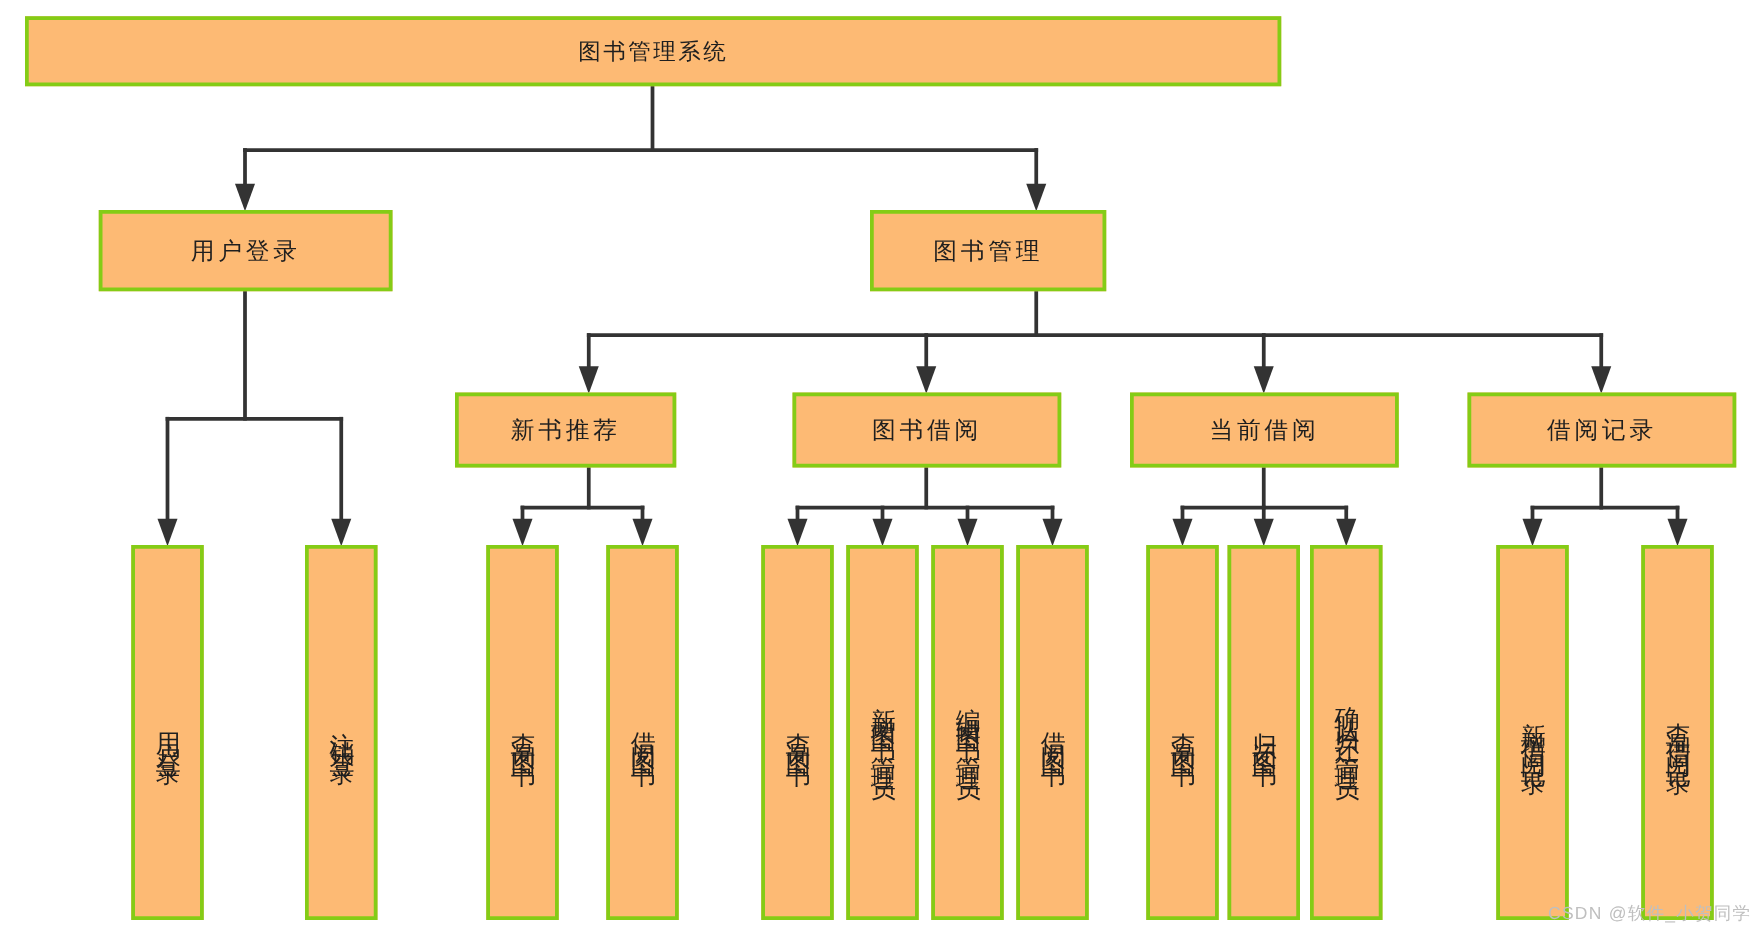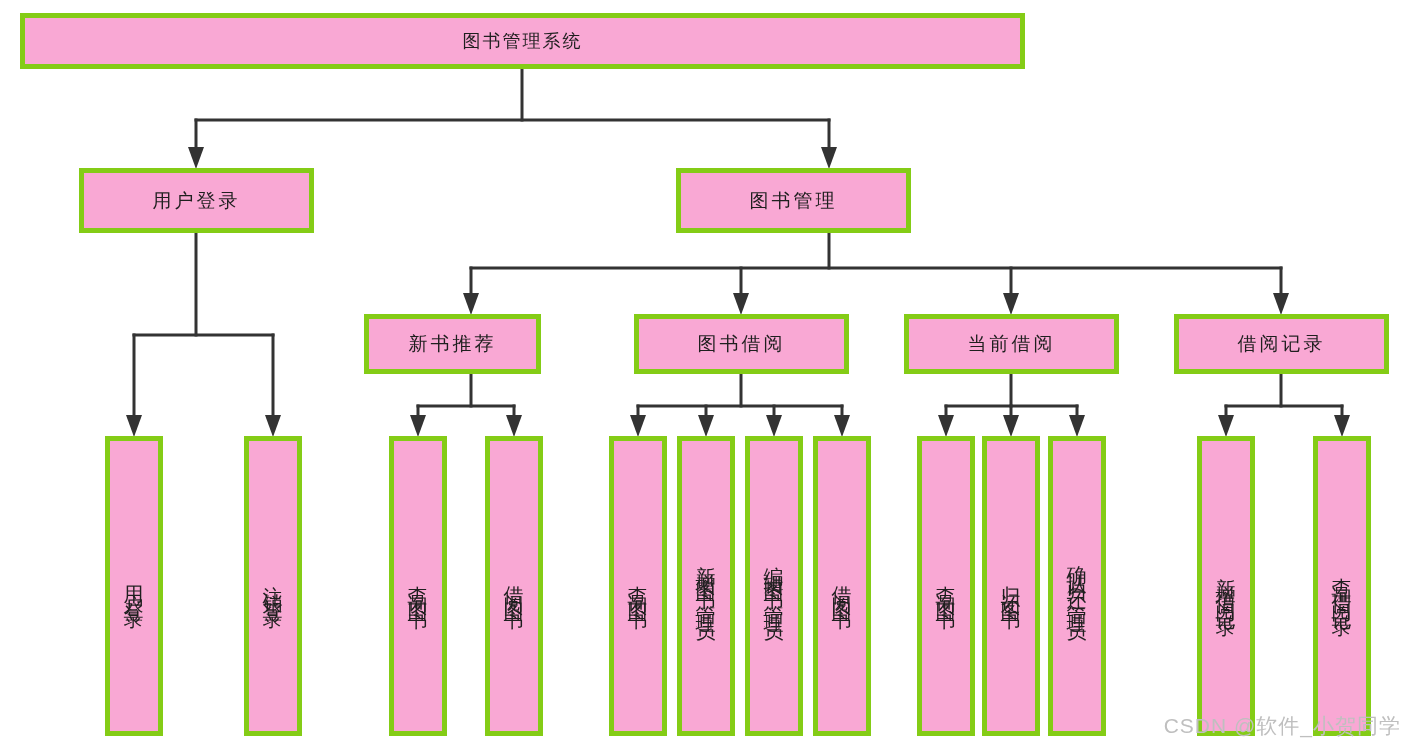--- a/index.html
+++ b/index.html
@@ -26,22 +26,22 @@
     stroke: #333333;
     stroke-width: 3;
     stroke-linecap: square;
   }
   .connectors polygon {
     fill: #333333;
   }
   .hbox, .vbox {
     position: absolute;
     box-sizing: border-box;
-    background: #f9a8d4;
-    border: 5px solid #84cc16;
+    background: #fdba74;
+    border: 3px solid #84cc16;
     display: flex;
     align-items: center;
     justify-content: center;
     z-index: 2;
     text-align: center;
   }
   .hbox {
     font-size: 19px;
     letter-spacing: 3px;
     white-space: nowrap;
@@ -54,21 +54,21 @@
     writing-mode: vertical-rl;
     font-size: 20px;
     letter-spacing: 8px;
     line-height: 1;
     padding: 4px 0;
   }
   .watermark {
     position: absolute;
     right: 4px;
     bottom: 7px;
-    font-size: 21px;
+    font-size: 14px;
     letter-spacing: 1px;
     color: #bfbfbf;
     z-index: 3;
     white-space: nowrap;
   }
 </style>
 </head>
 <body>
 
 <div class="canvas">
@@ -138,21 +138,21 @@
       <line x1="1226" y1="406" x2="1226" y2="416"></line>
       <polygon points="1218,415 1234,415 1226,437"></polygon>
       <line x1="1342" y1="406" x2="1342" y2="416"></line>
       <polygon points="1334,415 1350,415 1342,437"></polygon>
     </g>
   </svg>
 
   <div class="hbox root-box" style="left:20px; top:13px; width:1005px; height:56px;">图书管理系统</div>
 
   <div class="hbox" style="left:79px; top:168px; width:235px; height:65px;">用户登录</div>
-  <div class="hbox" style="left:676px; top:168px; width:235px; height:65px;">图书管理</div>
+  <div class="hbox" style="left:696px; top:168px; width:189px; height:65px;">图书管理</div>
 
   <div class="hbox" style="left:364px; top:314px; width:177px; height:60px;">新书推荐</div>
   <div class="hbox" style="left:904px; top:314px; width:215px; height:60px;">当前借阅</div>
   <div class="hbox" style="left:634px; top:314px; width:215px; height:60px;">图书借阅</div>
   <div class="hbox" style="left:1174px; top:314px; width:215px; height:60px;">借阅记录</div>
 
   <div class="vbox" style="left:105px; top:436px; width:58px; height:300px;">用户登录</div>
   <div class="vbox" style="left:244px; top:436px; width:58px; height:300px;">注销登录</div>
 
   <div class="vbox" style="left:389px; top:436px; width:58px; height:300px;">查询图书</div>

